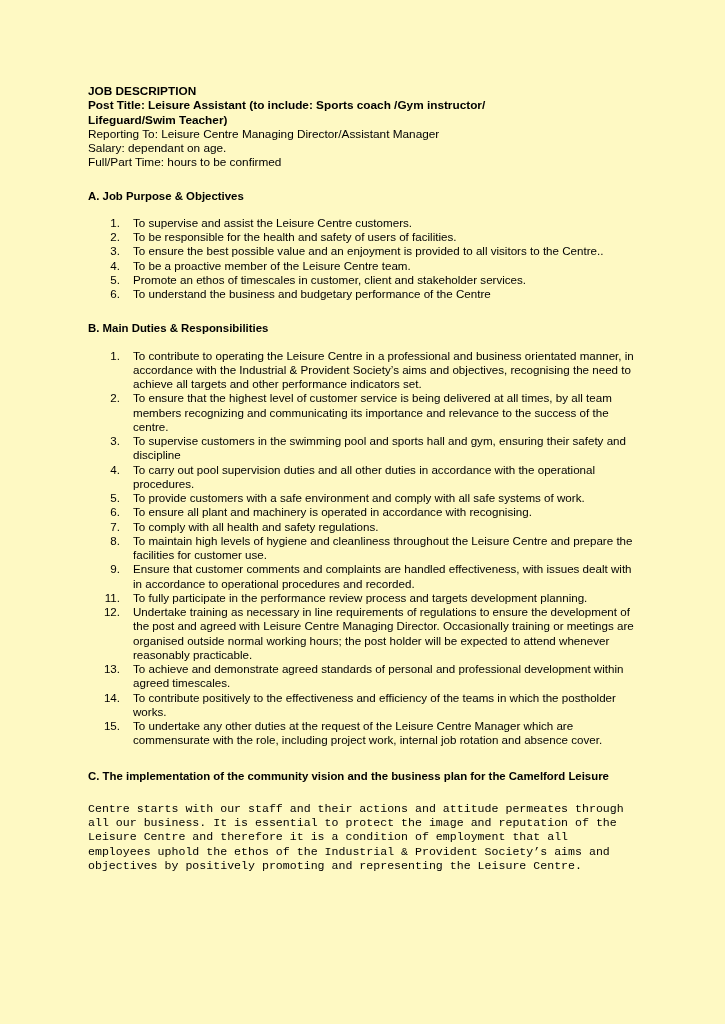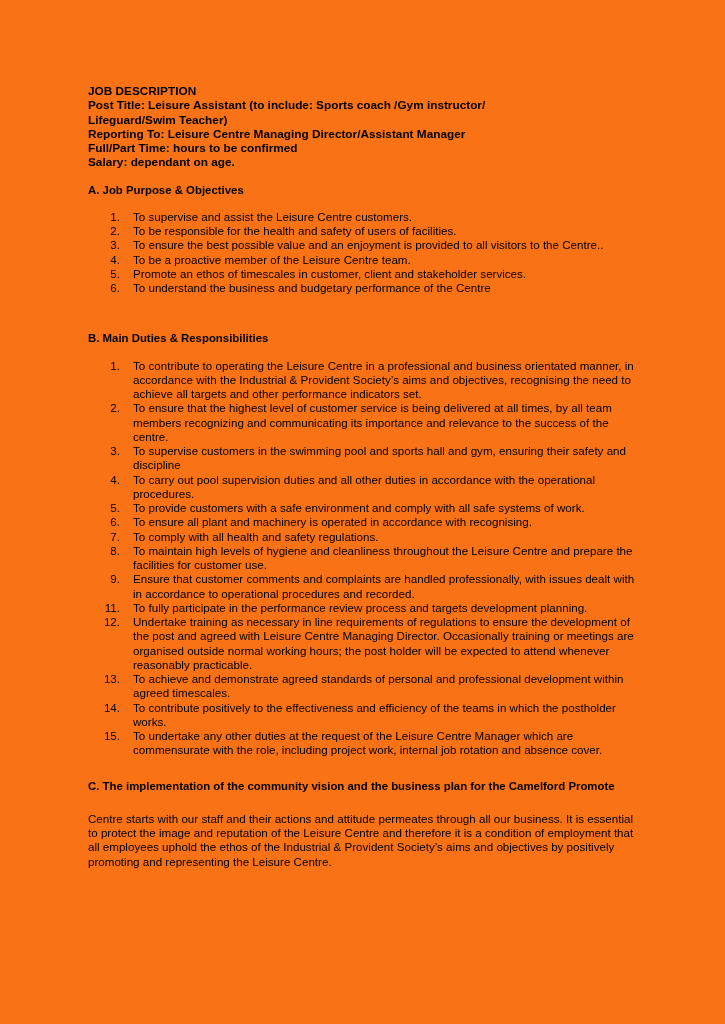--- a/index.html
+++ b/index.html
@@ -11,53 +11,53 @@
     width: 725px;
     height: 1024px;
     font-family: "Liberation Sans", sans-serif;
     color: #000000;
     -webkit-font-smoothing: antialiased;
   }
   .page {
     position: relative;
     width: 725px;
     height: 1024px;
-    background: #f97316;
+    background: #fef9c3;
     box-sizing: border-box;
   }
   .content {
     position: absolute;
     left: 88px;
     top: 84px;
     width: 548px;
   }
 
   
   .doc-head {
     font-size: 11.8px;
     line-height: 14.3px;
   }
   .doc-head .hl {
     font-weight: bold;
     display: block;
   }
   .doc-head .pl {
-    font-weight: bold;
+    font-weight: normal;
     display: block;
   }
 
   
   .section-heading {
     font-size: 11.4px;
     font-weight: bold;
     line-height: 14.2px;
     margin: 0;
   }
-  .sec-a-head { margin-top: 13px; }
-  .sec-b-head { margin-top: 36px; }
+  .sec-a-head { margin-top: 19px; }
+  .sec-b-head { margin-top: 20px; }
   .sec-c-head { margin-top: 21px; }
 
   
   ol.duties {
     list-style: none;
     margin: 0;
     padding: 0;
     font-size: 11.6px;
     line-height: 14.25px;
   }
@@ -79,35 +79,36 @@
   ol.duties > li .txt {
     display: block;
   }
 
   
   .body-para {
     font-size: 11.6px;
     line-height: 14.25px;
     margin: 0;
     margin-top: 19px;
+    font-family: Liberation Mono, monospace;
   }
 </style>
 </head>
 <body>
 
 <div class="page">
   <div class="content">
 
     <div class="doc-head">
       <span class="hl">JOB DESCRIPTION</span>
       <span class="hl">Post Title: Leisure Assistant (to include: Sports coach /Gym instructor/</span>
       <span class="hl">Lifeguard/Swim Teacher)</span>
       <span class="pl">Reporting To: Leisure Centre Managing Director/Assistant Manager</span>
+      <span class="pl">Salary: dependant on age.</span>
       <span class="pl">Full/Part Time: hours to be confirmed</span>
-      <span class="pl">Salary: dependant on age.</span>
     </div>
 
     <div class="section-heading sec-a-head">A. Job Purpose &amp; Objectives</div>
     <ol class="duties list-a" id="list-a">
         <li>
           <span class="num">1.</span>
           <span class="txt">To supervise and assist the Leisure Centre customers.</span>
         </li>
         <li>
           <span class="num">2.</span>
@@ -160,21 +161,21 @@
         <li>
           <span class="num">7.</span>
           <span class="txt">To comply with all health and safety regulations.</span>
         </li>
         <li>
           <span class="num">8.</span>
           <span class="txt">To maintain high levels of hygiene and cleanliness throughout the Leisure Centre and prepare the facilities for customer use.</span>
         </li>
         <li>
           <span class="num">9.</span>
-          <span class="txt">Ensure that customer comments and complaints are handled professionally, with issues dealt with in accordance to operational procedures and recorded.</span>
+          <span class="txt">Ensure that customer comments and complaints are handled effectiveness, with issues dealt with in accordance to operational procedures and recorded.</span>
         </li>
         <li>
           <span class="num">11.</span>
           <span class="txt">To fully participate in the performance review process and targets development planning.</span>
         </li>
         <li>
           <span class="num">12.</span>
           <span class="txt">Undertake training as necessary in line requirements of regulations to ensure the development of the post and agreed with Leisure Centre Managing Director. Occasionally training or meetings are organised outside normal working hours; the post holder will be expected to attend whenever reasonably practicable.</span>
         </li>
         <li>
@@ -186,18 +187,18 @@
           <span class="txt">To contribute positively to the effectiveness and efficiency of the teams in which the postholder works.</span>
         </li>
         <li>
           <span class="num">15.</span>
           <span class="txt">To undertake any other duties at the request of the Leisure Centre Manager which are commensurate with the role, including project work, internal job rotation and absence cover.</span>
         </li>
       </ol>
 
     <div class="section-heading sec-c-head">
       <span>C. The implementation of the community vision and the business plan for the Camelford</span>
-      <span>Promote</span>
+      <span>Leisure</span>
     </div>
     <p class="body-para">Centre starts with our staff and their actions and attitude permeates through all our business. It is essential to protect the image and reputation of the Leisure Centre and therefore it is a condition of employment that all employees uphold the ethos of the Industrial &amp; Provident Society’s aims and objectives by positively promoting and representing the Leisure Centre.</p>
 
   </div>
 </div>
 
 </body></html>

